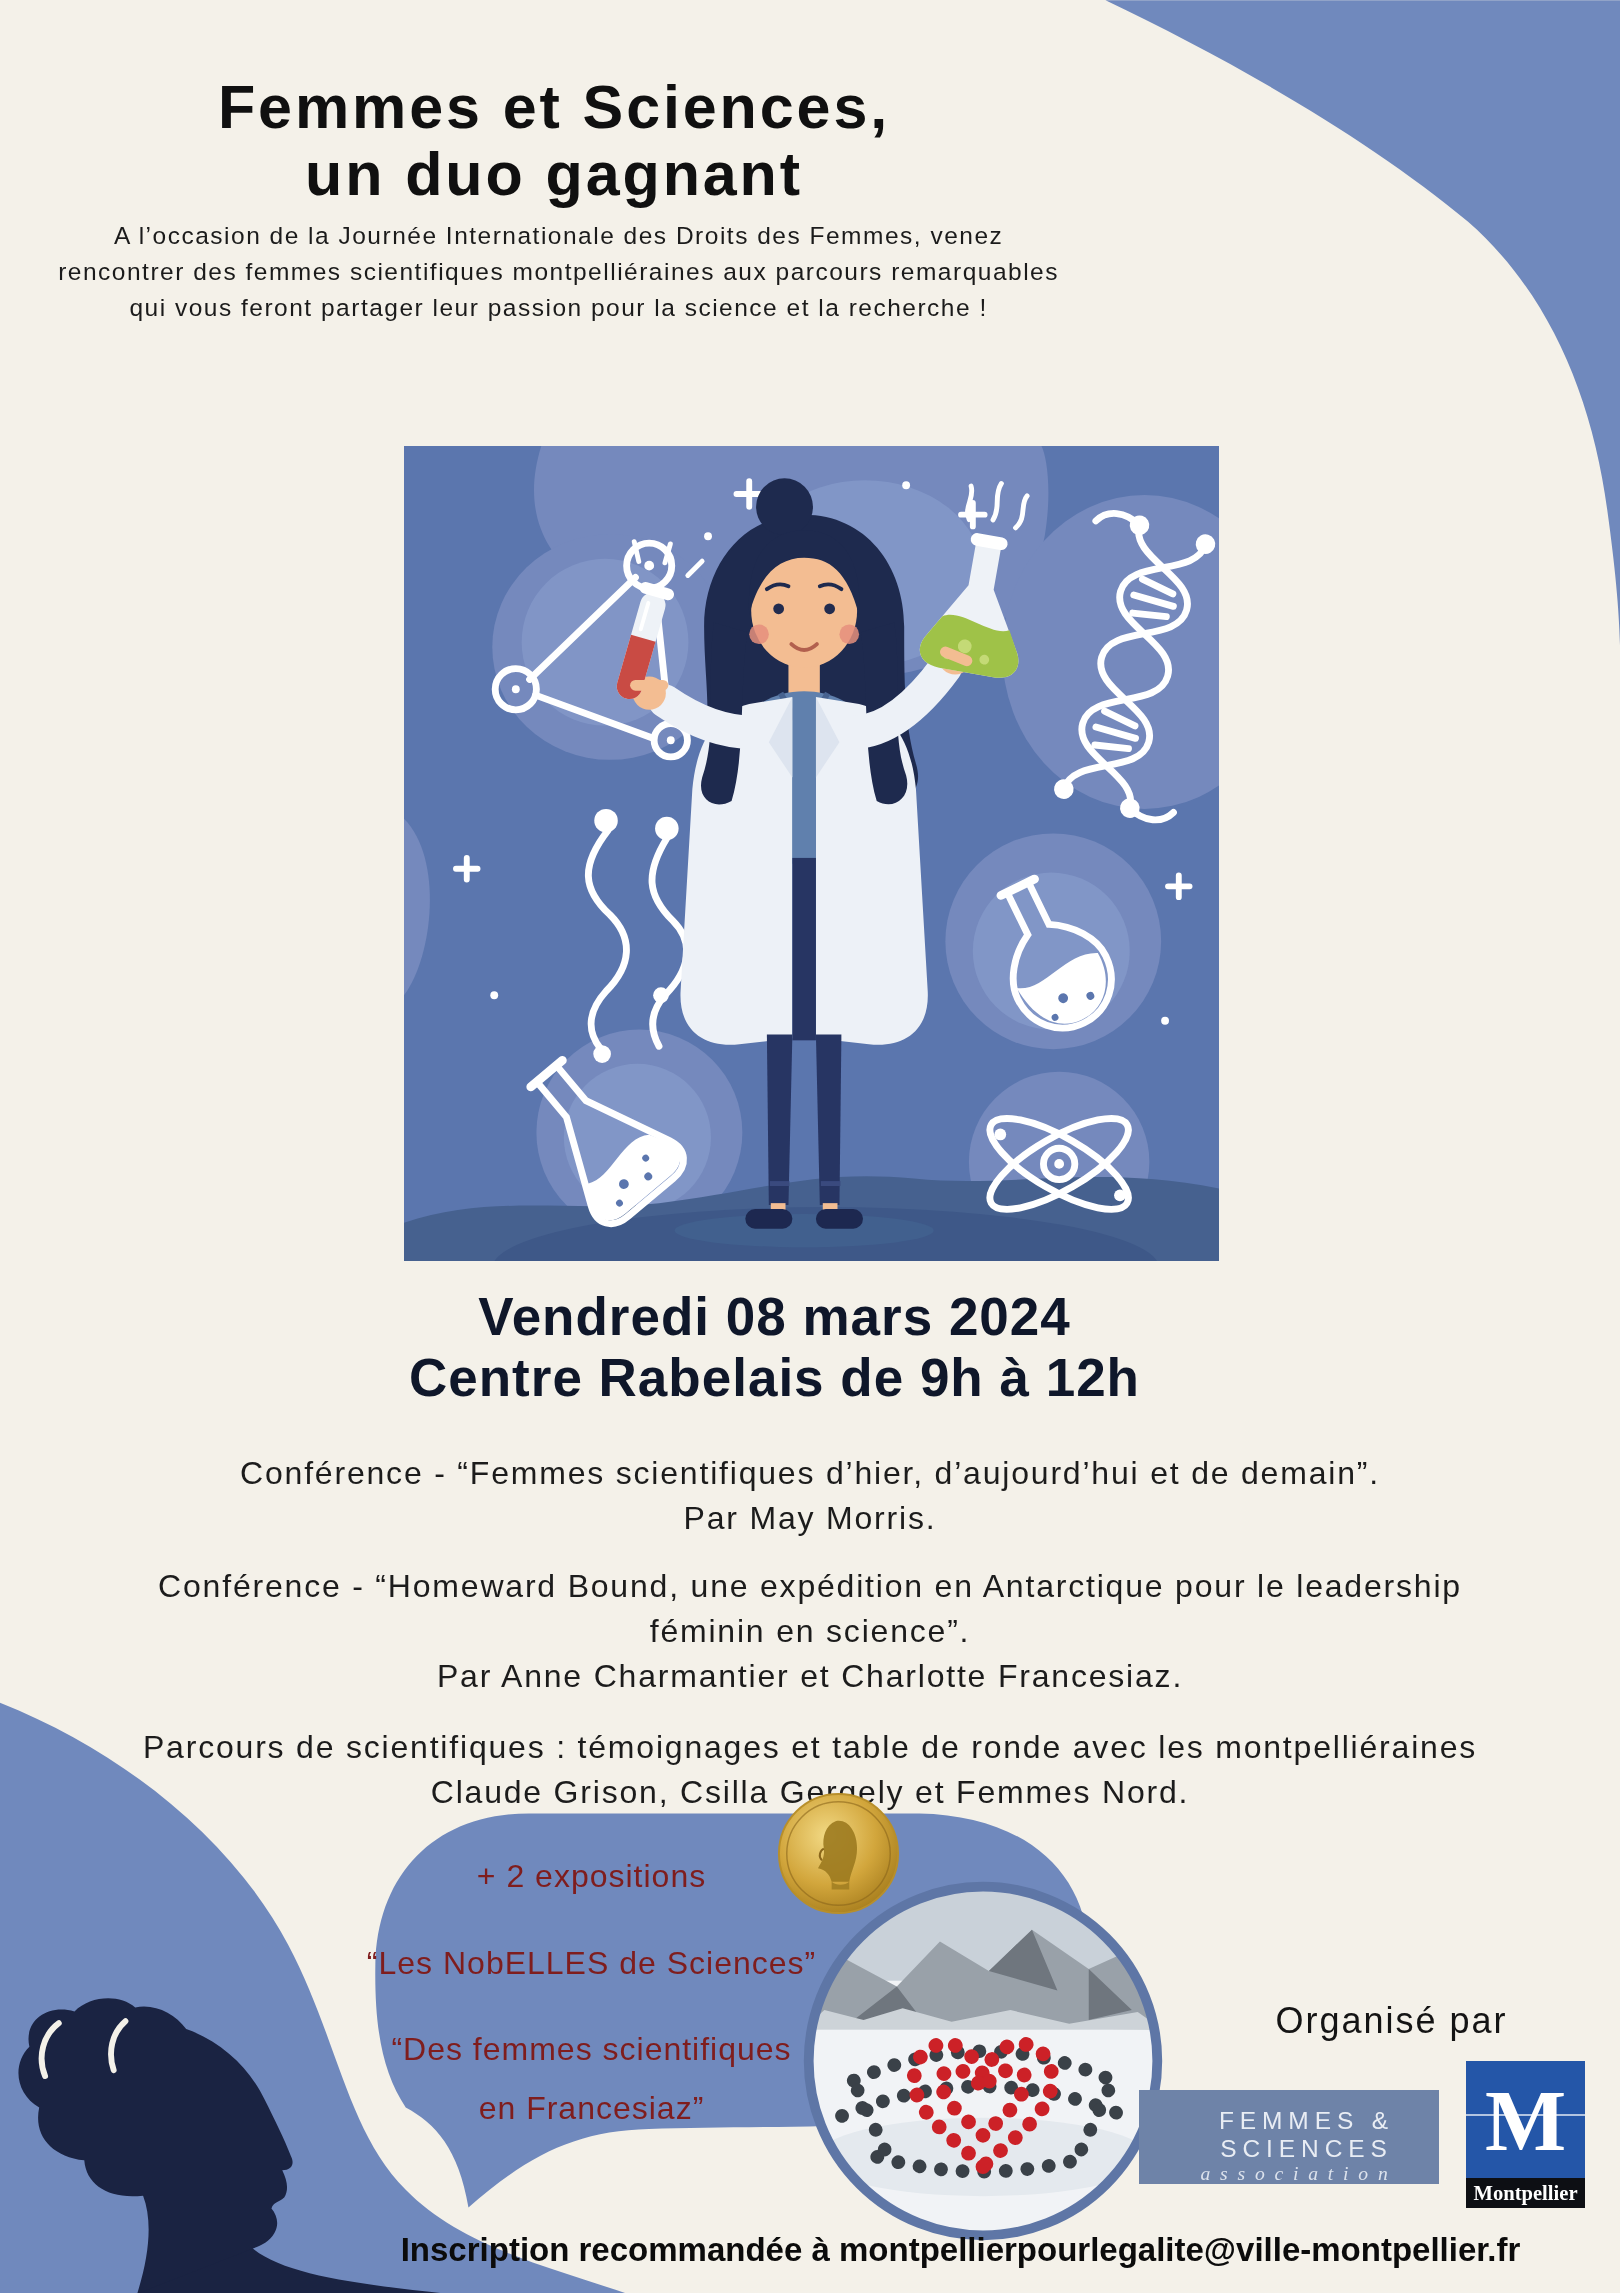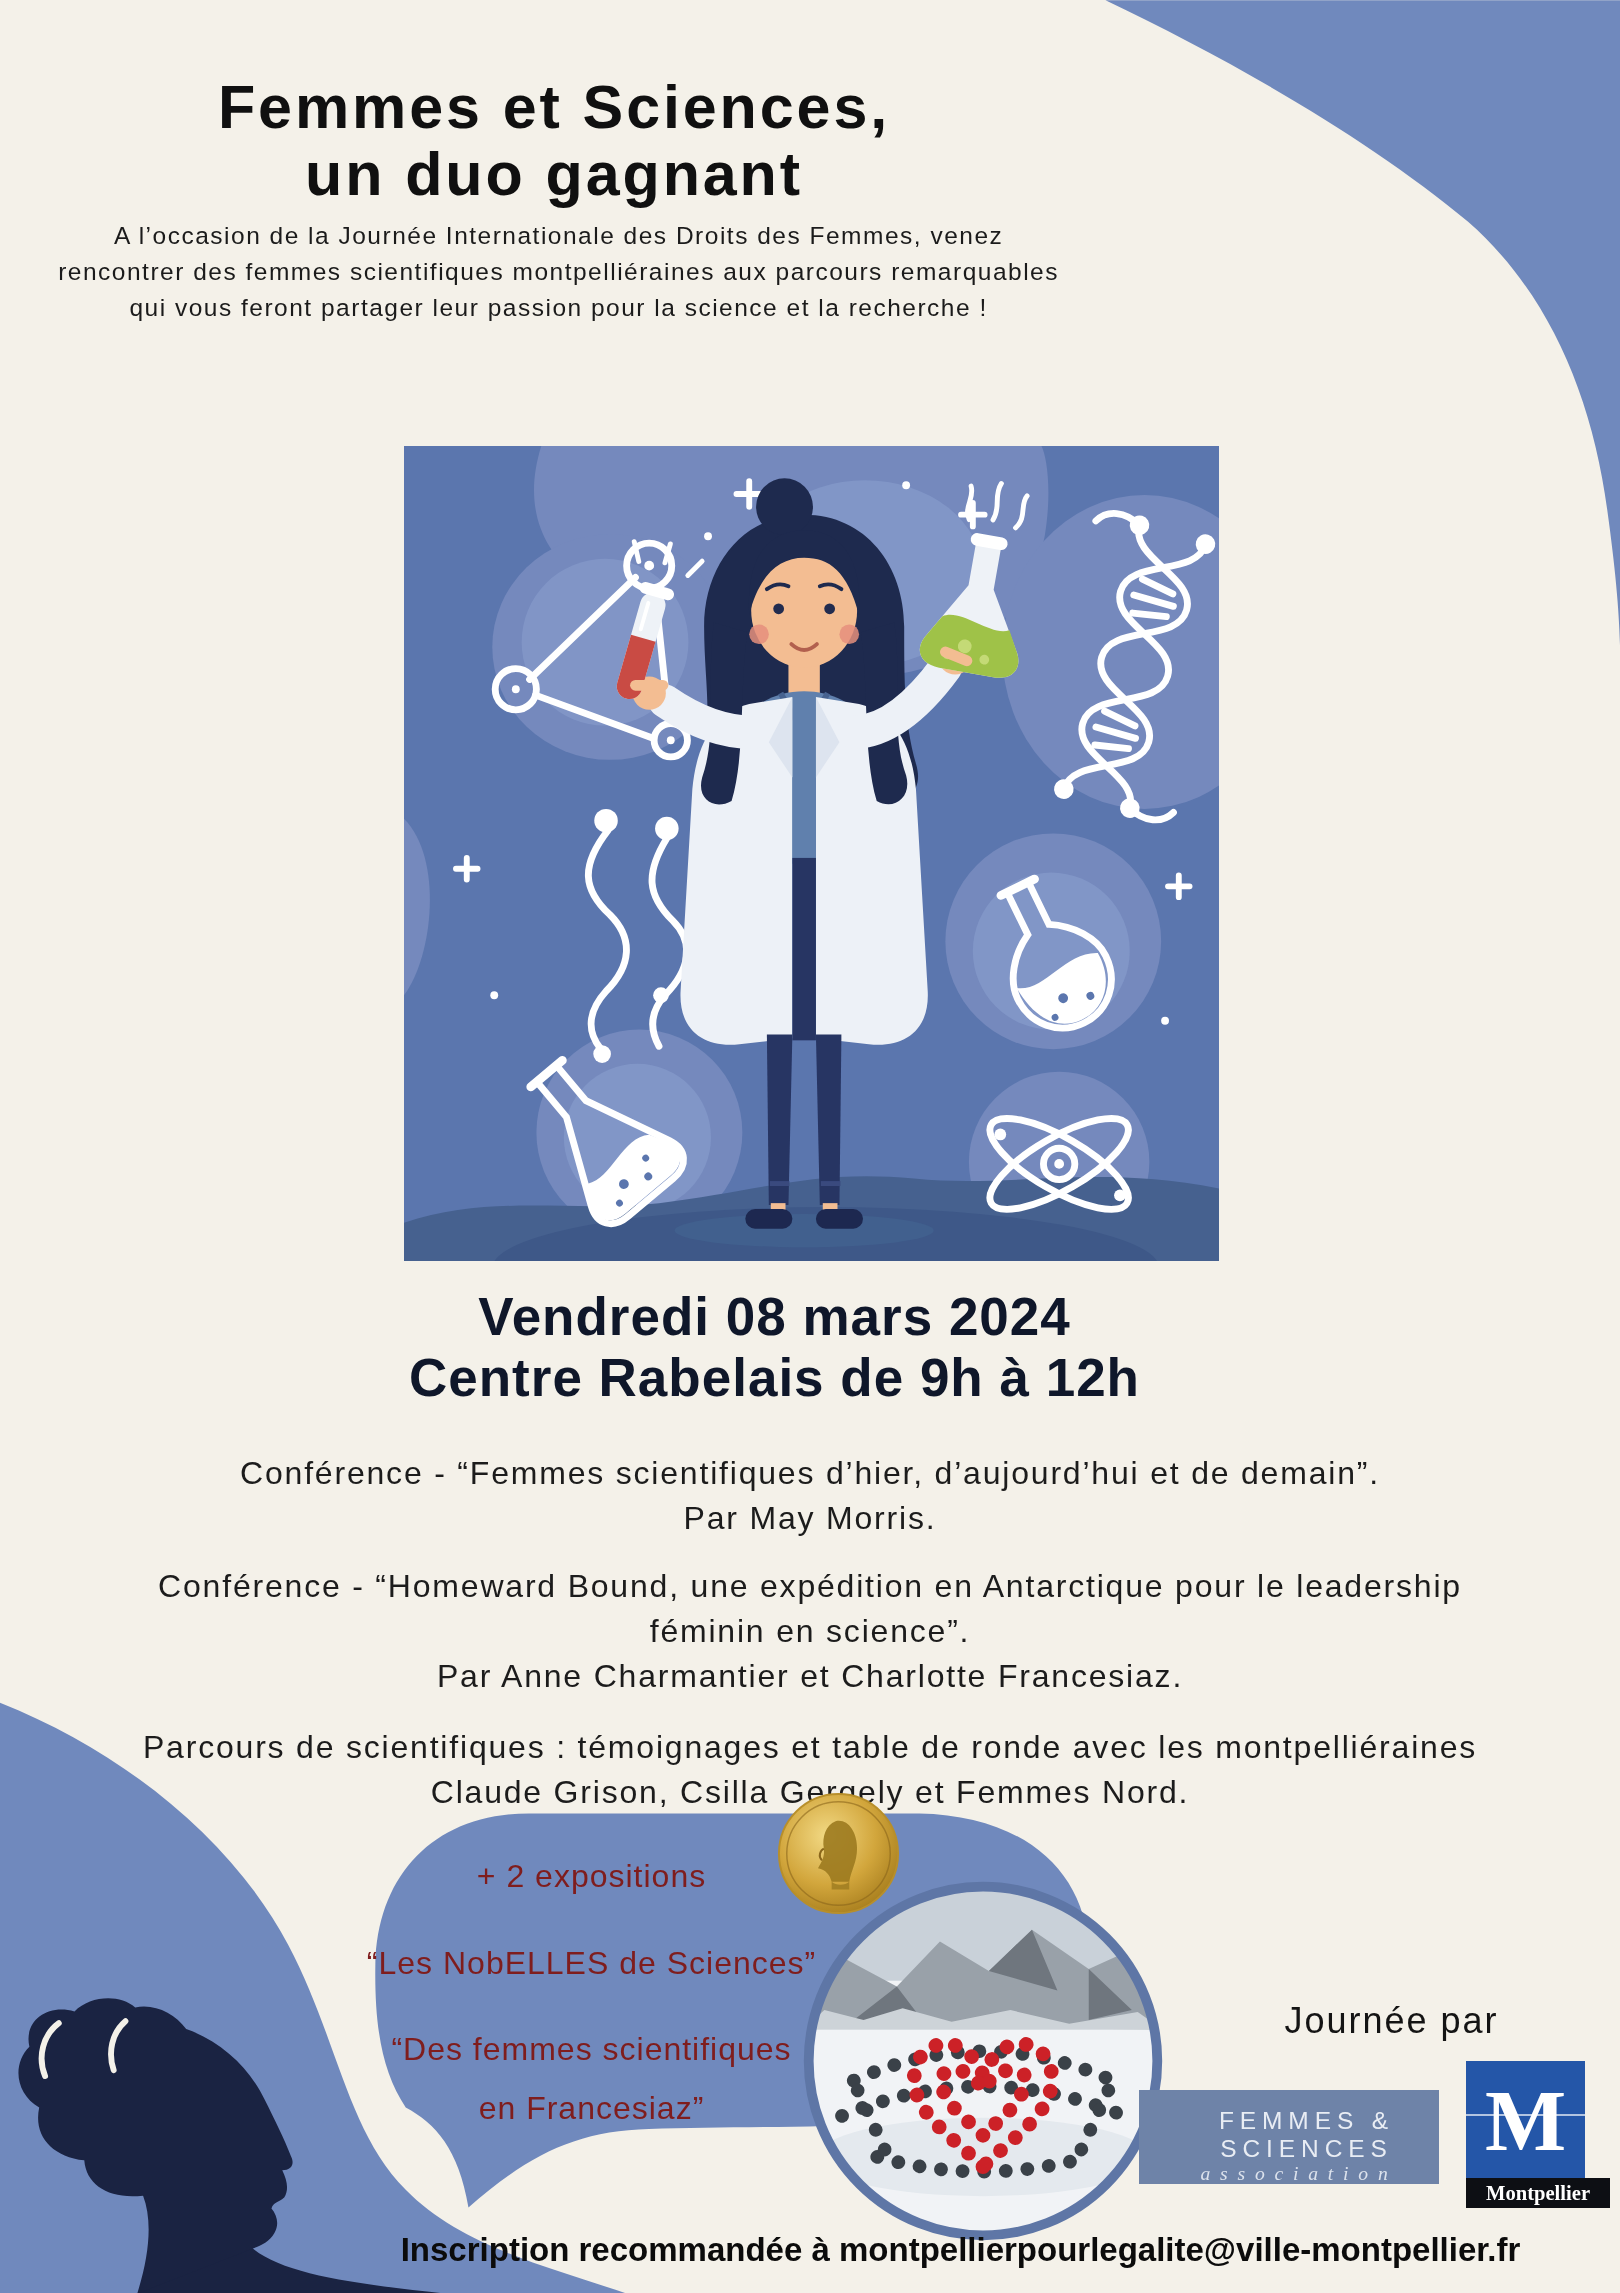--- a/index.html
+++ b/index.html
@@ -35,21 +35,21 @@
   .organised{left:1225px;top:2000px;width:333px;font-size:36px;letter-spacing:2px;color:#141414;}
 
   .fs-logo{left:1139px;top:2090px;width:300px;height:94px;background:#6e83a8;color:#e9edf4;}
   .fs-name{margin-top:16.7px;font-size:24.5px;letter-spacing:5.9px;text-align:center;padding-left:35px;}
   .fs-sub{font-size:19.6px;letter-spacing:9.8px;text-align:center;font-family:"Liberation Serif",serif;font-style:italic;color:#dde3ed;padding-left:20px;}
 
   .mp-logo{left:1466px;top:2061px;width:119px;height:147px;}
   .mp-square{position:relative;width:119px;height:117px;background:#2456a8;}
   .mp-line{position:absolute;left:0;top:53px;width:119px;height:2px;background:rgba(255,255,255,0.65);}
   .mp-m{position:absolute;left:0;top:5.9px;width:119px;text-align:center;font-family:"Liberation Serif",serif;font-weight:700;font-size:86px;line-height:108px;color:#ffffff;}
-  .mp-band{width:144px;height:30px;background:#0d0f14;color:#ffffff;text-align:center;font-family:"Liberation Serif",serif;font-weight:700;font-size:20.6px;line-height:30px;}
+  .mp-band{width:119px;height:30px;background:#0d0f14;color:#ffffff;text-align:center;font-family:"Liberation Serif",serif;font-weight:700;font-size:20.6px;line-height:30px;}
   .footer2{left:255px;top:2231px;width:1411px;font-weight:700;font-size:33px;color:#0b0b0b;}
 </style>
 </head>
 <body>
 
 <div class="poster">
 
   <svg class="deco" viewBox="0 0 1653 2340" aria-hidden="true">
     <path fill="#7089bd" d="M1128,0 C1258,62 1398,142 1498,226 C1578,296 1624,400 1640,520 C1648,578 1652,620 1653,658 L1653,0 Z"></path>
     <path fill="#7089bd" d="M0,1737 C128,1788 238,1878 294,1984 C344,2078 354,2174 414,2234 C470,2291 556,2312 640,2340 L0,2340 Z"></path>
@@ -325,21 +325,21 @@
 
         <g stroke="#cc2127" stroke-width="15" fill="none" stroke-linecap="round" stroke-dasharray="0.1 20">
           <path d="M192,300 C160,268 118,245 122,205 C125,175 158,165 178,185 C186,193 189,199 192,206 C195,199 198,193 206,185 C226,165 259,175 262,205 C266,245 224,268 192,300 Z"></path>
           <path d="M192,268 C170,246 146,232 150,206 C168,196 182,204 192,222 C202,204 216,196 234,206 C238,232 214,246 192,268 Z"></path>
         </g>
       </g>
       <circle cx="192" cy="192" r="178" fill="none" stroke="#5e76a6" stroke-width="10"></circle>
     </svg>
   </div>
 
-  <div class="abs organised ctr">Journée par</div>
+  <div class="abs organised ctr">Organisé par</div>
 
   <div class="abs fs-logo">
     <div class="fs-name">FEMMES &amp; SCIENCES</div>
     <div class="fs-sub">association</div>
   </div>
 
   <div class="abs mp-logo">
     <div class="mp-square">
       <div class="mp-line"></div>
       <div class="mp-m">M</div>

